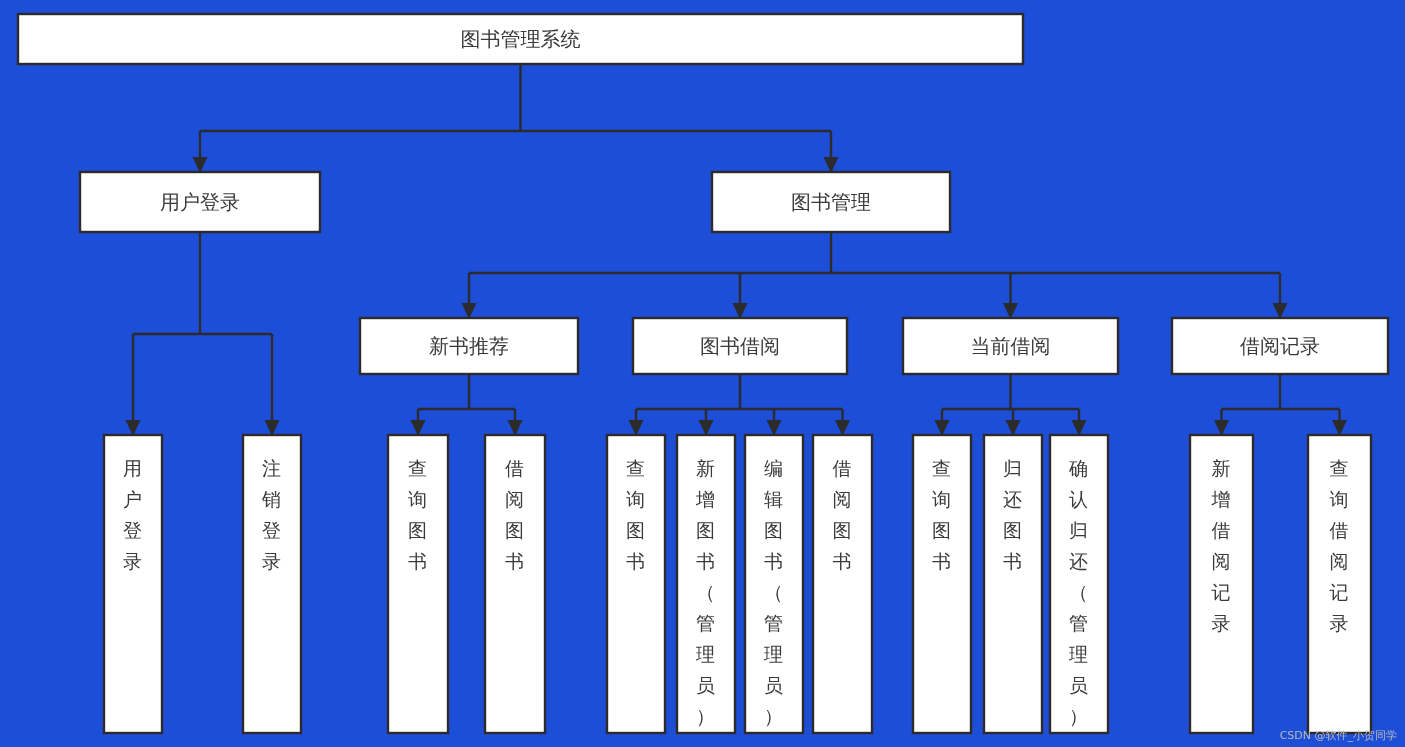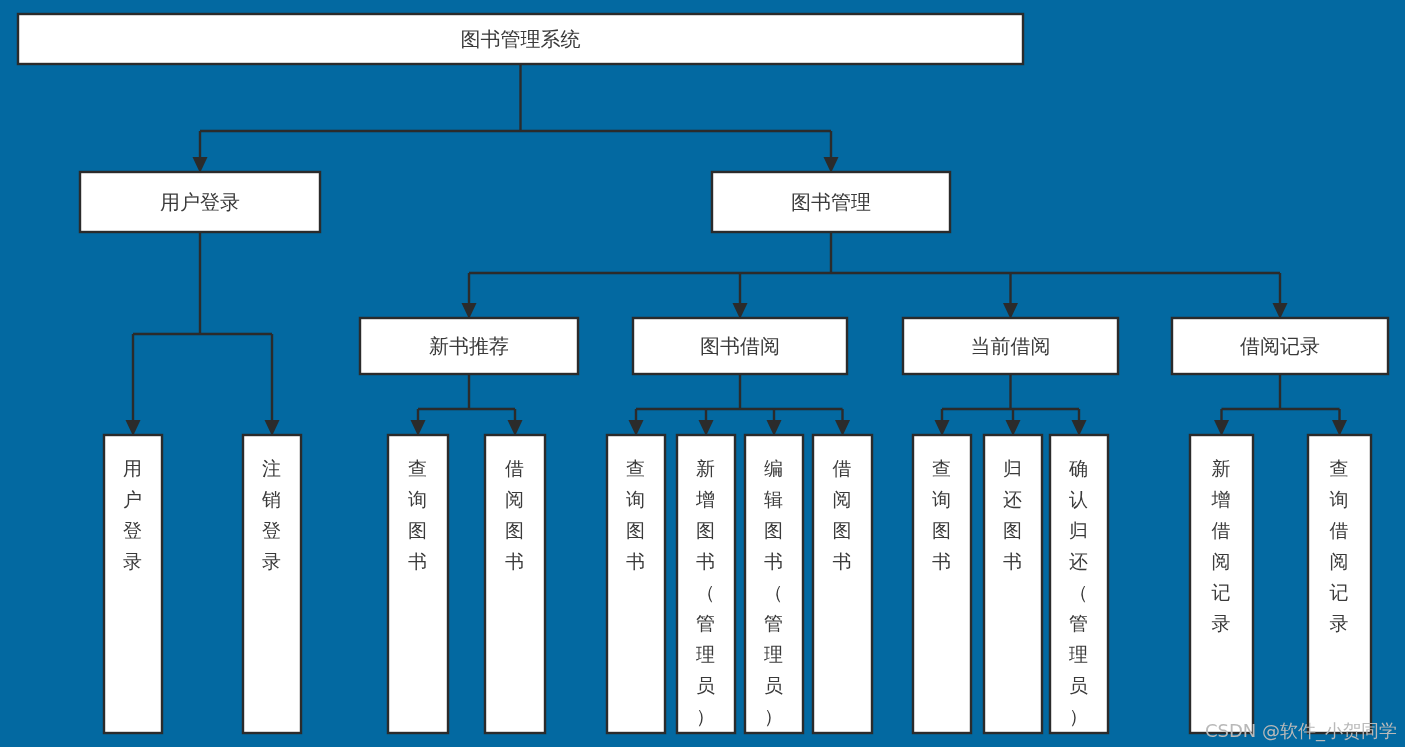--- a/index.html
+++ b/index.html
@@ -10,21 +10,21 @@
   body {
     width: 1405px;
     height: 747px;
     font-family: "DejaVu Sans", "Liberation Sans", sans-serif;
     overflow: hidden;
   }
   #diagram-root {
     position: relative;
     width: 1405px;
     height: 747px;
-    background: #0369a1;
+    background: #1d4ed8;
   }
   svg#flowchart {
     position: absolute;
     left: 0;
     top: 0;
     width: 1405px;
     height: 747px;
     display: block;
   }
   .node-box {
@@ -51,21 +51,21 @@
   }
   .node-label.vertical-label {
     font-size: 19px;
     letter-spacing: 1px;
   }
   .watermark {
     position: absolute;
     right: 8px;
     bottom: 4px;
     color: #b9b9b9;
-    font-size: 18px;
+    font-size: 11px;
     font-family: "DejaVu Sans", "Liberation Sans", sans-serif;
     white-space: nowrap;
     pointer-events: none;
   }
 </style>
 </head>
 <body>
 
 <div id="diagram-root">
   <svg id="flowchart" viewBox="0 0 1405 747">

